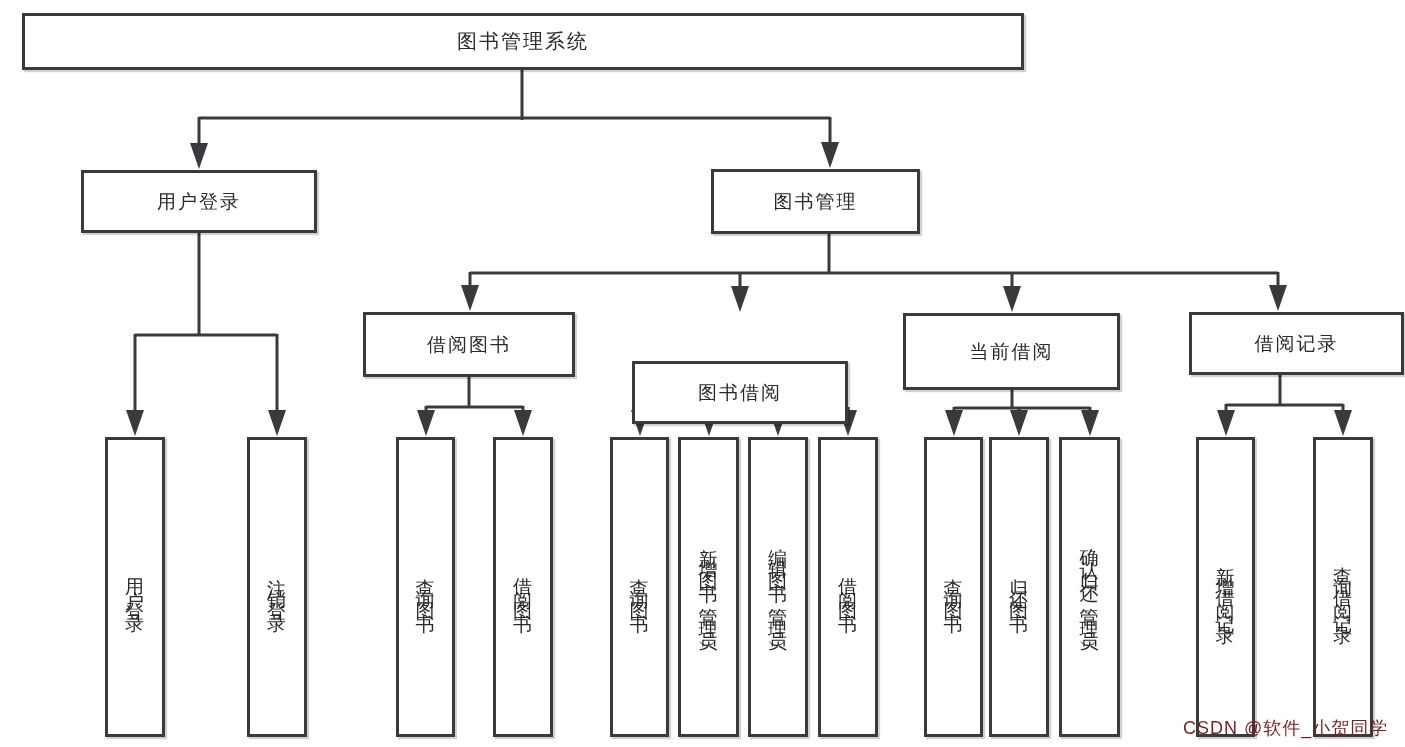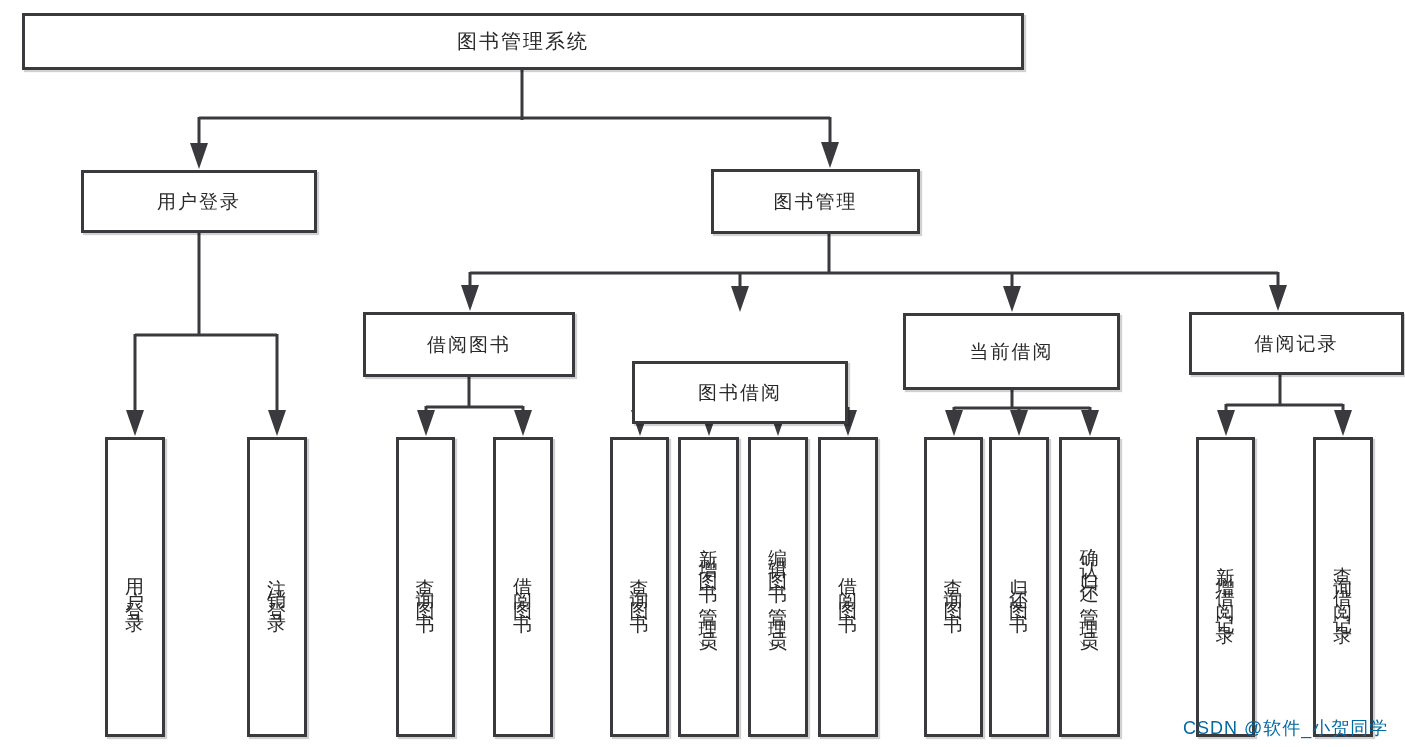--- a/index.html
+++ b/index.html
@@ -40,21 +40,21 @@
     line-height: 1;
     white-space: nowrap;
     color: #29292b;
   }
   .watermark {
     position: absolute;
     left: 1183px;
     top: 716px;
     font-size: 18px;
     letter-spacing: 1px;
-    color: #0369a1;
+    color: #7f1d1d;
     z-index: 3;
     white-space: nowrap;
   }
 </style>
 </head>
 <body>
 
 <div class="canvas">
 
   <svg class="connectors" viewBox="0 0 1405 747" xmlns="http://www.w3.org/2000/svg">

